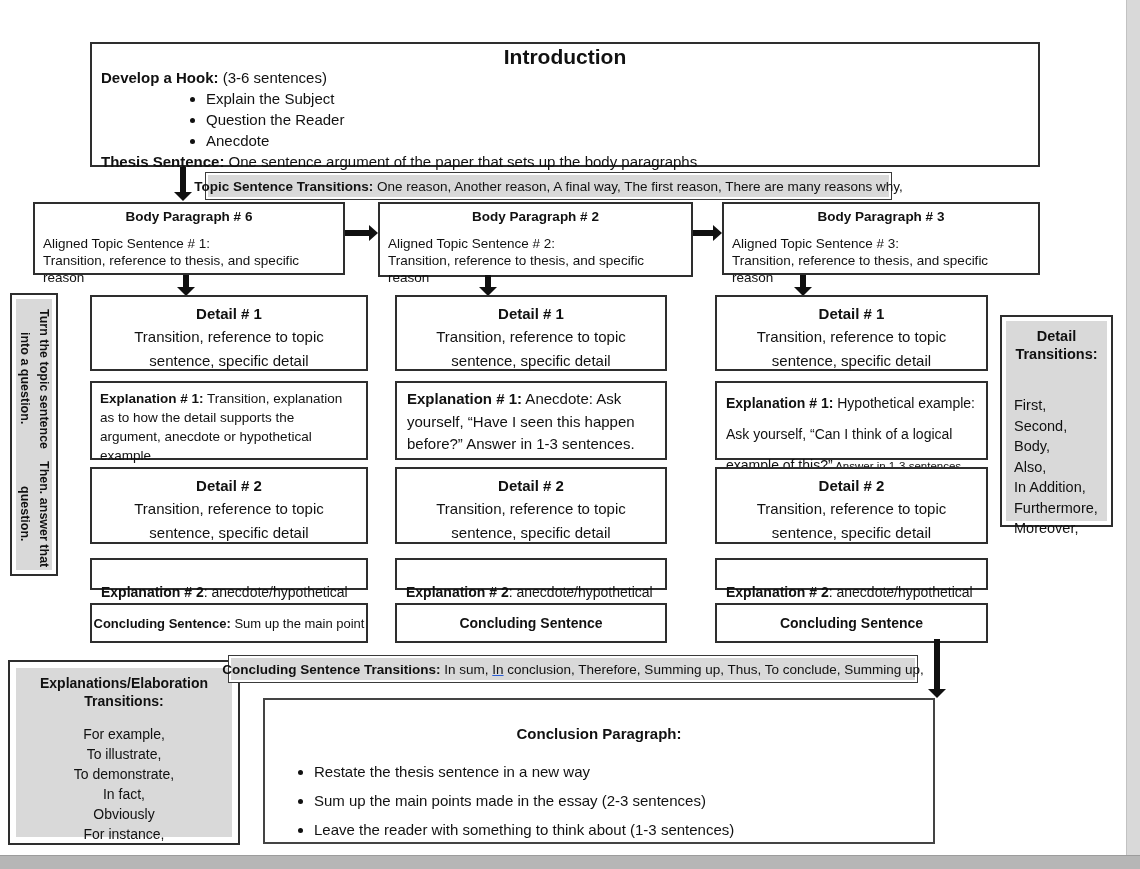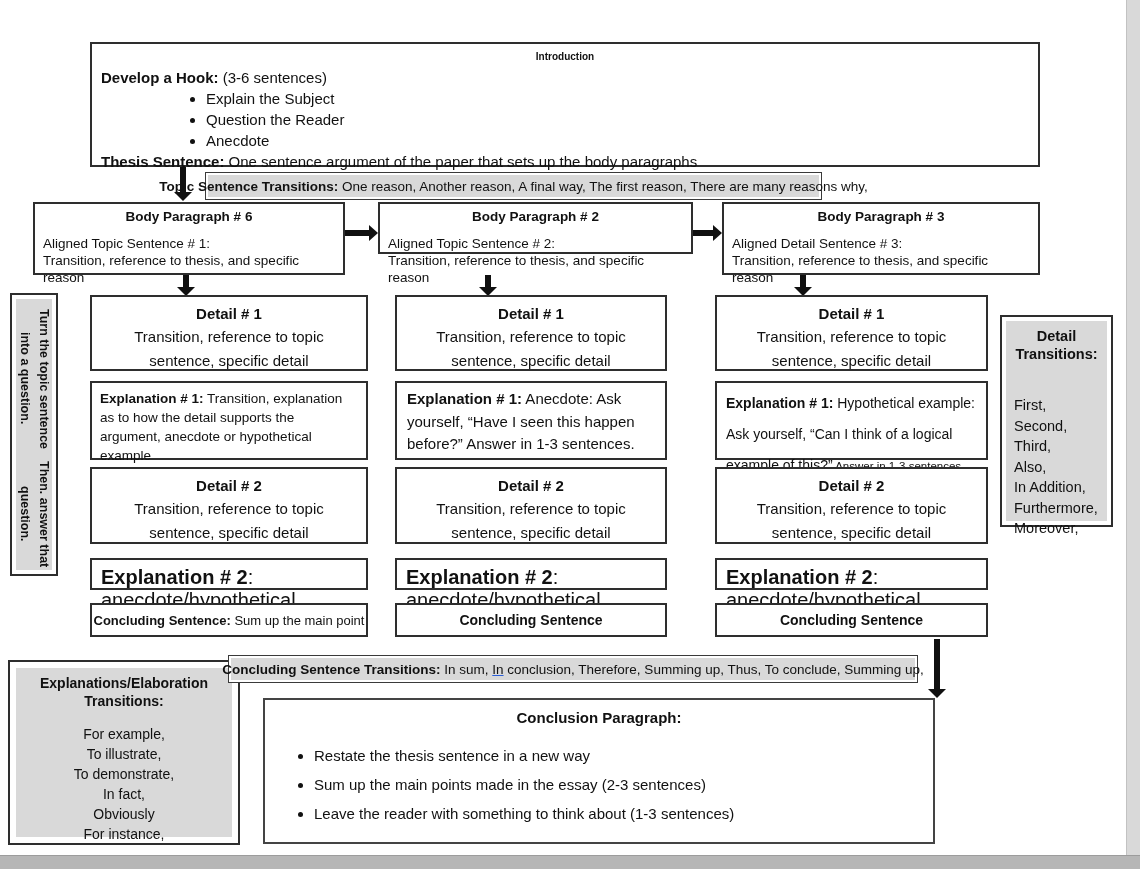--- a/index.html
+++ b/index.html
@@ -43,72 +43,72 @@
   b{font-weight:bold;}
   p{margin:0;}
   
   .c1{left:90px;width:278px;}
   .c2{left:395px;width:272px;}
   .c3{left:715px;width:273px;}
   .r-detail1{top:295px;height:76px;}
   .r-exp1{top:381px;height:79px;}
   .r-detail2{top:467px;height:77px;}
   .r-exp2{top:558px;height:32px;}
-  .r-concl{top:603px;height:34px;}
+  .r-concl{top:603px;height:40px;}
   .detail-box{text-align:center;padding-top:5px;}
   .detail-box .ttl{font-size:15px;font-weight:bold;line-height:23px;}
   .detail-box .bdy{font-size:15px;line-height:24px;padding:0 14px;}
   .exp1-box p{padding:6px 8px 0 8px;font-size:13.5px;line-height:19px;}
   .exp1-box.big p{font-size:15px;line-height:22.5px;padding:5px 10px 0 10px;}
   .exp1-box.med p{font-size:14px;line-height:31px;padding:5px 9px 0 9px;}
   .exp1-box .small{font-size:11.5px;}
-  .exp2-box p{padding:6px 9px;font-size:20px;}
+  .exp2-box p{padding:24px 9px;font-size:14px;}
   .concl-box{display:flex;align-items:center;justify-content:center;text-align:center;}
   .concl-box.small-text{font-size:13px;}
   .concl-box.big-text{font-size:14px;font-weight:bold;}
   
   .varrow{position:absolute;width:0;}
   .varrow .shaft{position:absolute;left:-3px;top:0;bottom:8px;width:6px;background:#101010;}
   .varrow .head{position:absolute;bottom:0;left:-9px;width:0;height:0;
     border-left:9px solid transparent;border-right:9px solid transparent;border-top:9px solid #101010;}
   .harrow{position:absolute;height:0;}
   .harrow .shaft{position:absolute;top:-3px;left:0;right:8px;height:6px;background:#101010;}
   .harrow .head{position:absolute;right:0;top:-8px;width:0;height:0;
     border-top:8px solid transparent;border-bottom:8px solid transparent;border-left:9px solid #101010;}
   
   #intro-box{left:90px;top:42px;width:950px;height:125px;padding:2px 9px;}
-  #intro-box .ttl{text-align:center;font-size:10px;font-weight:bold;line-height:21px;}
+  #intro-box .ttl{text-align:center;font-size:21px;font-weight:bold;line-height:21px;}
   #intro-box p{font-size:15px;line-height:21px;}
   #intro-box ul{margin:0;padding-left:105px;font-size:15px;}
   #intro-box li{line-height:21px;}
   #bp1{left:33px;top:202px;width:312px;height:73px;}
-  #bp2{left:378px;top:202px;width:315px;height:52px;}
+  #bp2{left:378px;top:202px;width:315px;height:75px;}
   #bp3{left:722px;top:202px;width:318px;height:73px;}
   .bp .ttl{text-align:center;font-weight:bold;font-size:13.5px;padding-top:5px;}
   .bp .bdy{font-size:13.5px;line-height:17px;padding:11px 8px 0 8px;}
   #left-note{left:10px;top:293px;width:48px;height:283px;}
   #left-note .vtext{
     position:absolute;inset:0;
     writing-mode:vertical-rl;
     text-align:center;
     font-size:12.5px;font-weight:bold;line-height:19px;
     display:flex;align-items:center;justify-content:center;
   }
   #detail-transitions{left:1000px;top:315px;width:113px;height:212px;}
   #detail-transitions .grayinner{padding:6px 0 0 0;}
   #detail-transitions .ttl{text-align:center;font-weight:bold;font-size:14.5px;line-height:18px;}
   #detail-transitions .items{margin-top:32px;padding-left:8px;font-size:14.5px;line-height:20.5px;}
   #expl-transitions{left:8px;top:660px;width:232px;height:185px;}
   #expl-transitions .grayinner{inset:6px;padding-top:6px;}
   #expl-transitions .ttl{text-align:center;font-weight:bold;font-size:14px;line-height:18px;}
   #expl-transitions .items{margin-top:14px;text-align:center;font-size:14px;line-height:20px;}
-  #topic-bar{left:205px;top:172px;width:617px;height:28px;}
+  #topic-bar{left:205px;top:172px;width:687px;height:28px;}
   #concl-bar{left:228px;top:655px;width:690px;height:28px;}
   #conclusion-box{left:263px;top:698px;width:672px;height:146px;border-color:#444;}
-  #conclusion-box .ttl{text-align:center;font-weight:bold;font-size:15px;padding-top:9px;}
+  #conclusion-box .ttl{text-align:center;font-weight:bold;font-size:15px;padding-top:25px;}
   #conclusion-box ul{margin:15px 0 0 0;padding-left:49px;font-size:15px;}
   #conclusion-box li{line-height:29px;}
   .u-blue{text-decoration:underline;text-decoration-color:#2b5fd9;margin-top:28px;}
   #edge-right{position:absolute;right:0;top:0;width:13px;height:100%;background:#d9d9d9;border-left:1px solid #c2c2c2;}
   #edge-bottom{position:absolute;left:0;bottom:0;width:100%;height:13px;background:#b6b6b6;border-top:1px solid #9c9c9c;}
 </style>
 </head>
 <body>
 
 <div id="canvas">
@@ -145,21 +145,21 @@
   <div class="box bp" id="bp2">
     <div class="ttl">Body Paragraph # 2</div>
     <div class="bdy">
       <div>Aligned Topic Sentence # 2:</div>
       <div>Transition, reference to thesis, and specific reason</div>
     </div>
   </div>
   <div class="box bp" id="bp3">
     <div class="ttl">Body Paragraph # 3</div>
     <div class="bdy">
-      <div>Aligned Detail Sentence # 3:</div>
+      <div>Aligned Topic Sentence # 3:</div>
       <div>Transition, reference to thesis, and specific reason</div>
     </div>
   </div>
 
   <div class="harrow" style="left:345px;top:233px;width:33px;">
     <div class="shaft"></div>
       <div class="head"></div>
   </div>
   <div class="harrow" style="left:693px;top:233px;width:29px;">
     <div class="shaft"></div>
@@ -241,21 +241,21 @@
   <div class="box concl-box big-text c3 r-concl">
     <span><b>Concluding Sentence</b><span></span></span>
   </div>
 
   <div class="box" id="detail-transitions">
     <div class="grayinner">
       <div class="ttl">Detail Transitions:</div>
       <div class="items">
         <div>First,</div>
         <div>Second,</div>
-        <div>Third,</div>
+        <div>Body,</div>
         <div>Also,</div>
         <div>In Addition,</div>
         <div>Furthermore,</div>
         <div>Moreover,</div>
       </div>
     </div>
   </div>
 
   <div class="box" id="expl-transitions">
     <div class="grayinner">

